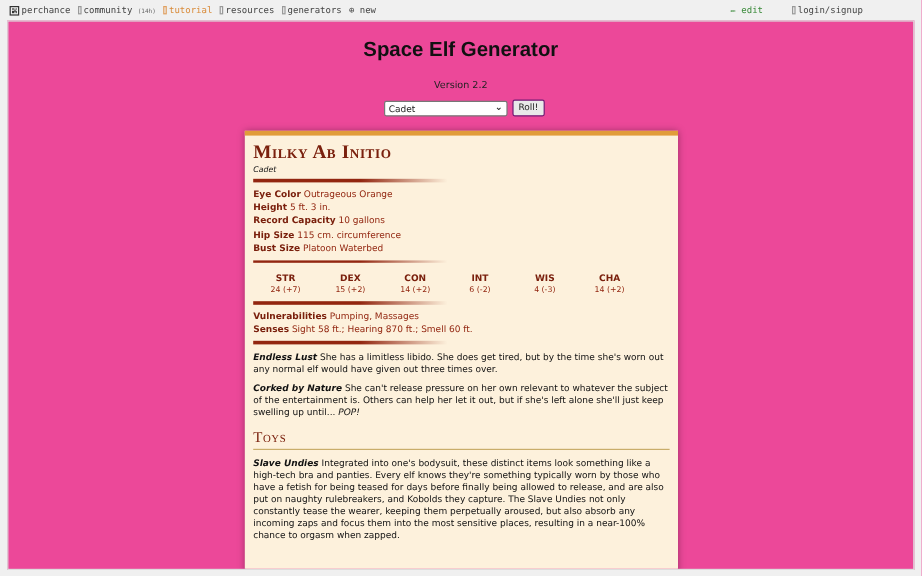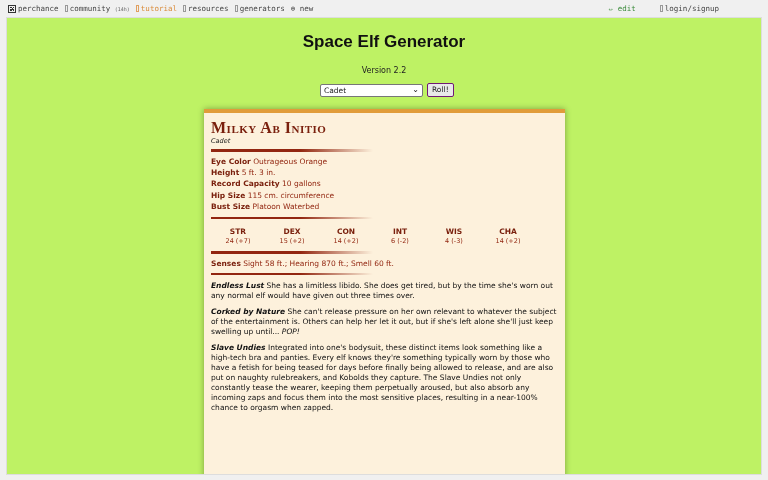--- a/index.html
+++ b/index.html
@@ -23,21 +23,21 @@
   .topbar .edit { color:#3a8a3a; }
   .dice {
     display:inline-block; width:8px; height:8px; border:1px solid #333;
     position:relative; box-sizing:border-box; margin-right:2px; vertical-align:middle;
   }
   .dice i { position:absolute; width:1.5px; height:1.5px; background:#333; }
   .glyph { display:inline-block; width:3px; height:7px; border:1px solid #999; box-sizing:border-box; vertical-align:middle; margin-right:2px; }
   .glyph.tut { border-color:#e0a060; }
   .page {
     position:absolute; left:6px; top:17px; width:756px; height:458px;
-    background:#bef264; border:1px solid #ddd; box-sizing:border-box;
+    background:#ec4899; border:1px solid #ddd; box-sizing:border-box;
     overflow:hidden;
   }
   .title {
     position:absolute; left:0; width:100%; top:14px; text-align:center;
     font-family:"Liberation Sans", sans-serif; font-weight:bold; font-size:17px; color:#111;
   }
   .version {
     position:absolute; left:0; width:100%; top:48px; text-align:center;
     font-size:8px; color:#222;
   }
@@ -175,23 +175,25 @@
             <div class="val">4 (-3)</div>
           </div>
         <div class="stat">
             <div class="lbl">CHA</div>
             <div class="val">14 (+2)</div>
           </div>
       </div>
       <div class="taper"></div>
 
       <div>
+        <div class="prop"><b>Vulnerabilities</b> <span>Pumping, Massages</span></div>
         <div class="prop"><b>Senses</b> <span>Sight 58 ft.; Hearing 870 ft.; Smell 60 ft.</span></div>
       </div>
       <div class="taper"></div>
 
       <div class="feature"><b>Endless Lust</b> <span>She has a limitless libido. She does get tired, but by the time she's worn out any normal elf would have given out three times over.</span></div>
       <div class="feature"><b>Corked by Nature</b> <span>She can't release pressure on her own relevant to whatever the subject of the entertainment is. Others can help her let it out, but if she's left alone she'll just keep swelling up until... </span><i>POP!</i></div>
 
+      <div class="section-head">Toys</div>
       <div class="feature"><b>Slave Undies</b> <span>Integrated into one's bodysuit, these distinct items look something like a high-tech bra and panties. Every elf knows they're something typically worn by those who have a fetish for being teased for days before finally being allowed to release, and are also put on naughty rulebreakers, and Kobolds they capture. The Slave Undies not only constantly tease the wearer, keeping them perpetually aroused, but also absorb any incoming zaps and focus them into the most sensitive places, resulting in a near-100% chance to orgasm when zapped.</span></div>
     </div>
   </div>
 </div>
 
 </body></html>

